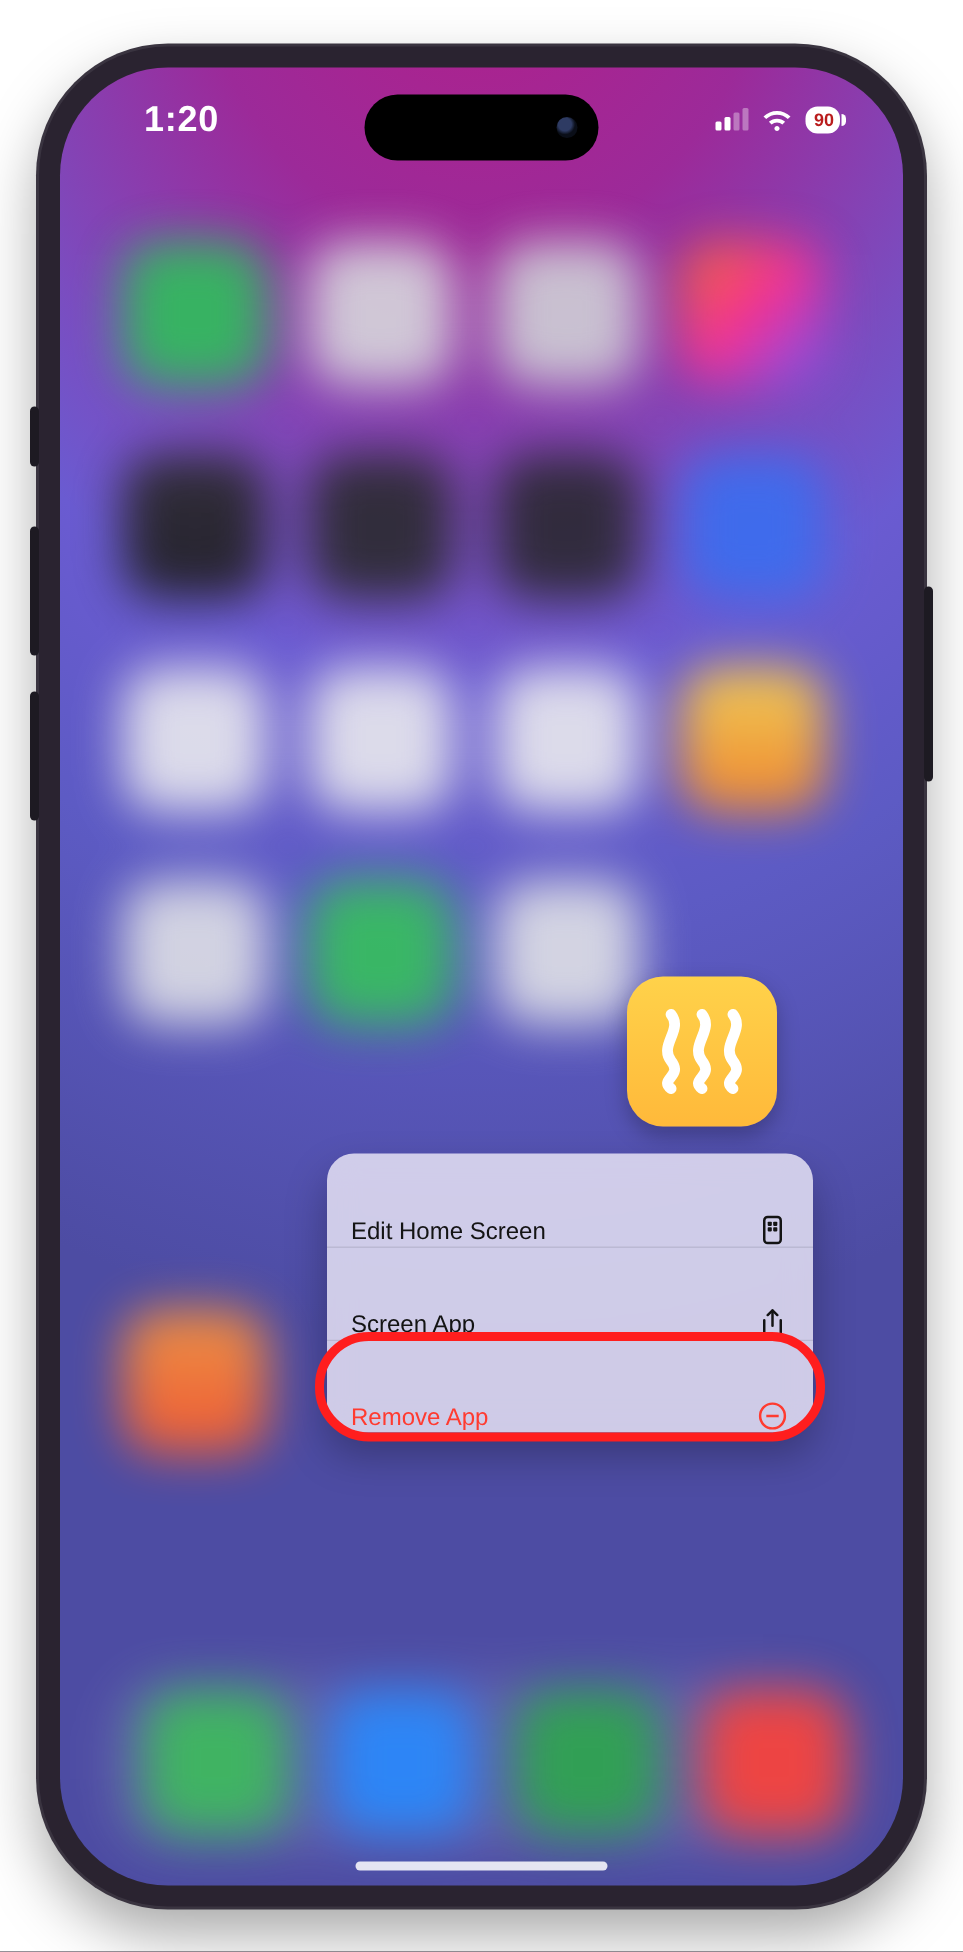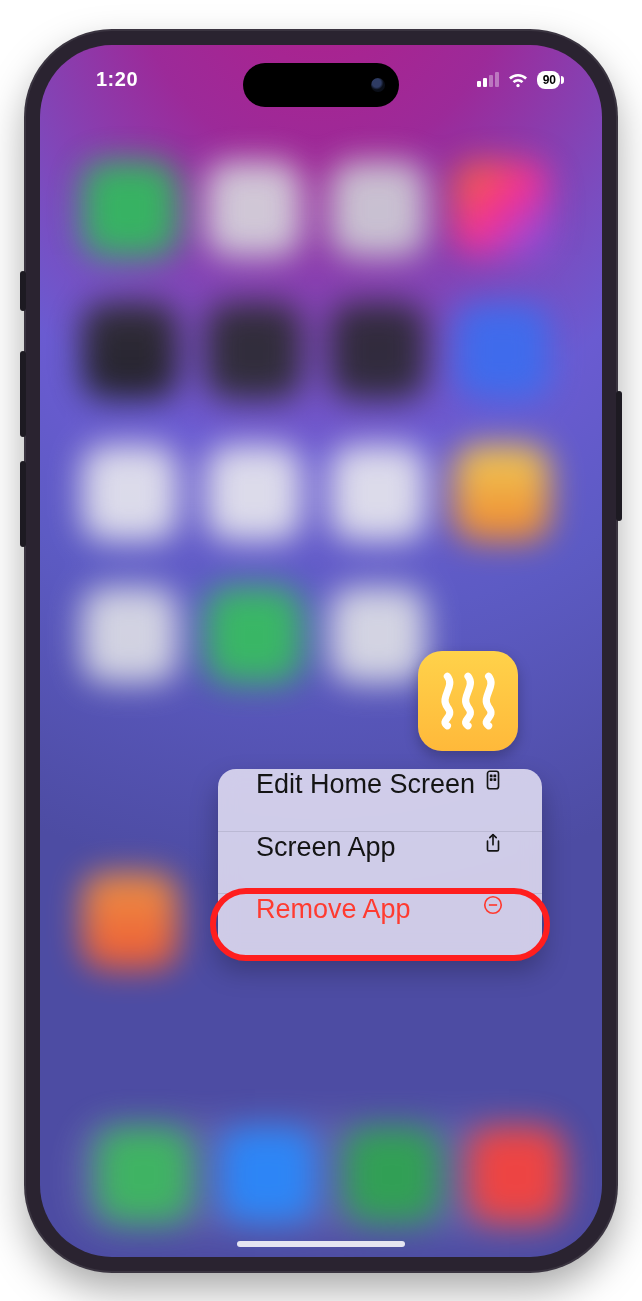--- a/index.html
+++ b/index.html
@@ -48,32 +48,32 @@
     position: absolute;
     top: 0; left: 0; right: 0;
     height: 70px;
     display: flex;
     align-items: center;
     justify-content: space-between;
     padding: 0 36px;
     color: #fff;
     font-weight: 600;
   }
-  .time { font-size: 20px; letter-spacing: .5px; margin-left: 20px;}
+  .time { font-size: 24px; letter-spacing: .5px; margin-left: 20px;}
   .status-right { display: flex; align-items: center; gap: 8px; margin-right: 6px;}
   .signal { display: flex; align-items: flex-end; gap: 2px; }
   .signal span { width: 4px; background: rgba(255,255,255,.35); border-radius: 1px; }
   .signal span:nth-child(1){height:6px;background:#fff;}
   .signal span:nth-child(2){height:9px;background:#fff;}
   .signal span:nth-child(3){height:12px;}
   .signal span:nth-child(4){height:15px;}
   .wifi svg { display:block; }
   .battery {
     display:flex; align-items:center; gap:2px;
-    background: #fff; color:#000000;
+    background: #fff; color:#b91c1c;
     border-radius: 8px;
     height: 18px; padding: 0 4px 0 6px;
     font-size: 12px; font-weight: 700;
     position: relative;
   }
   .battery::after{
     content:""; position:absolute; right:-4px; top:5px;
     width:3px; height:8px; background:#fff; border-radius:0 3px 3px 0;
   }
 
@@ -122,23 +122,23 @@
     position:absolute;
     left: 178px; top: 724px;
     width: 324px;
     border-radius: 18px;
     background: rgba(236,232,246,.82);
     backdrop-filter: blur(10px);
     overflow: visible;
     box-shadow: 0 14px 28px rgba(0,0,0,.28);
   }
   .menu-item {
-    display:flex; align-items:flex-start; justify-content:space-between;
-    height:62px; padding:0 38px;
-    font-size:27px; color:#141414;
+    display:flex; align-items:flex-end; justify-content:space-between;
+    height:62px; padding:0 16px;
+    font-size:16px; color:#141414;
     border-top:1px solid rgba(120,120,140,.22);
     position:relative;
   }
   .menu-item:first-child { border-top:none; border-radius:18px 18px 0 0;}
   .menu-item:last-child  { border-radius:0 0 18px 18px;}
   .menu-item.danger { color:#ff3b30;gap:12px; }
   .mi-icon { display:flex; }
   .mi-icon svg { width:22px; height:22px; }
 
   .highlight {

